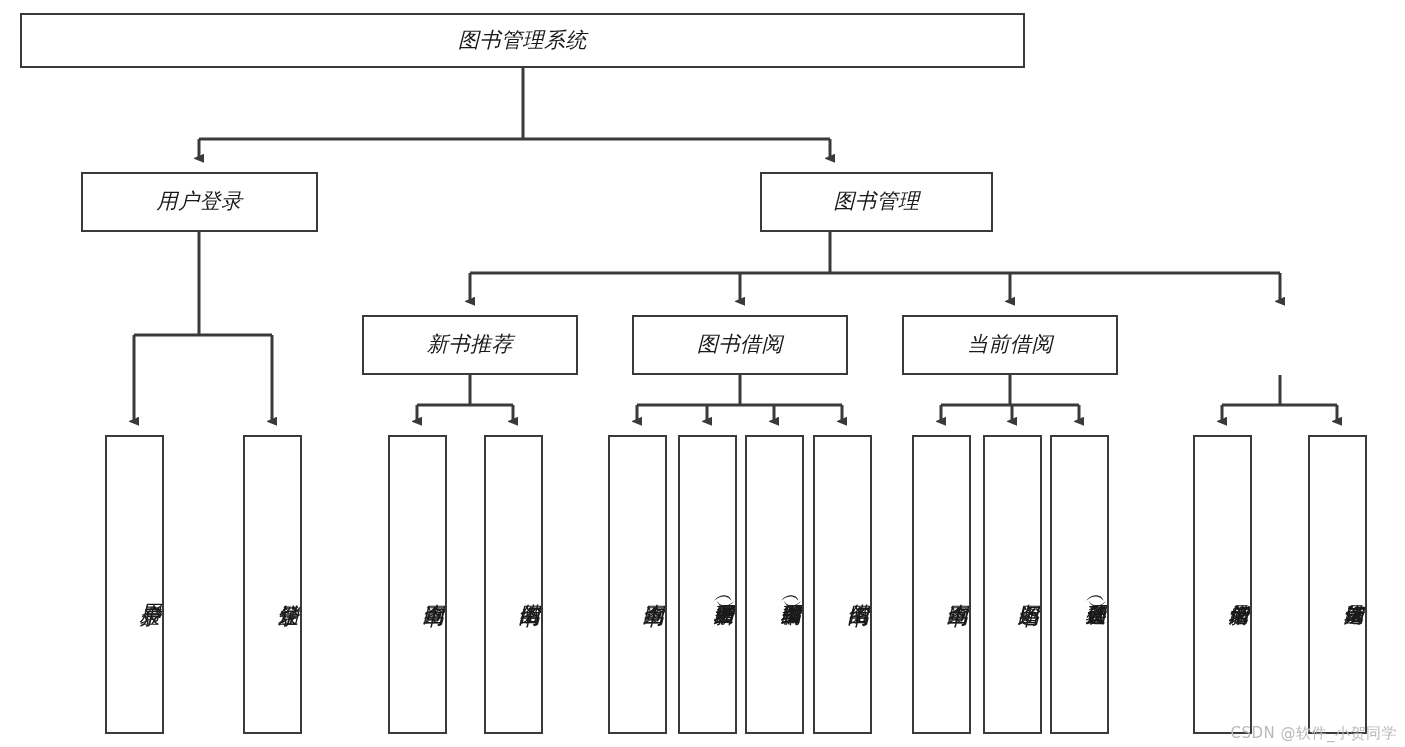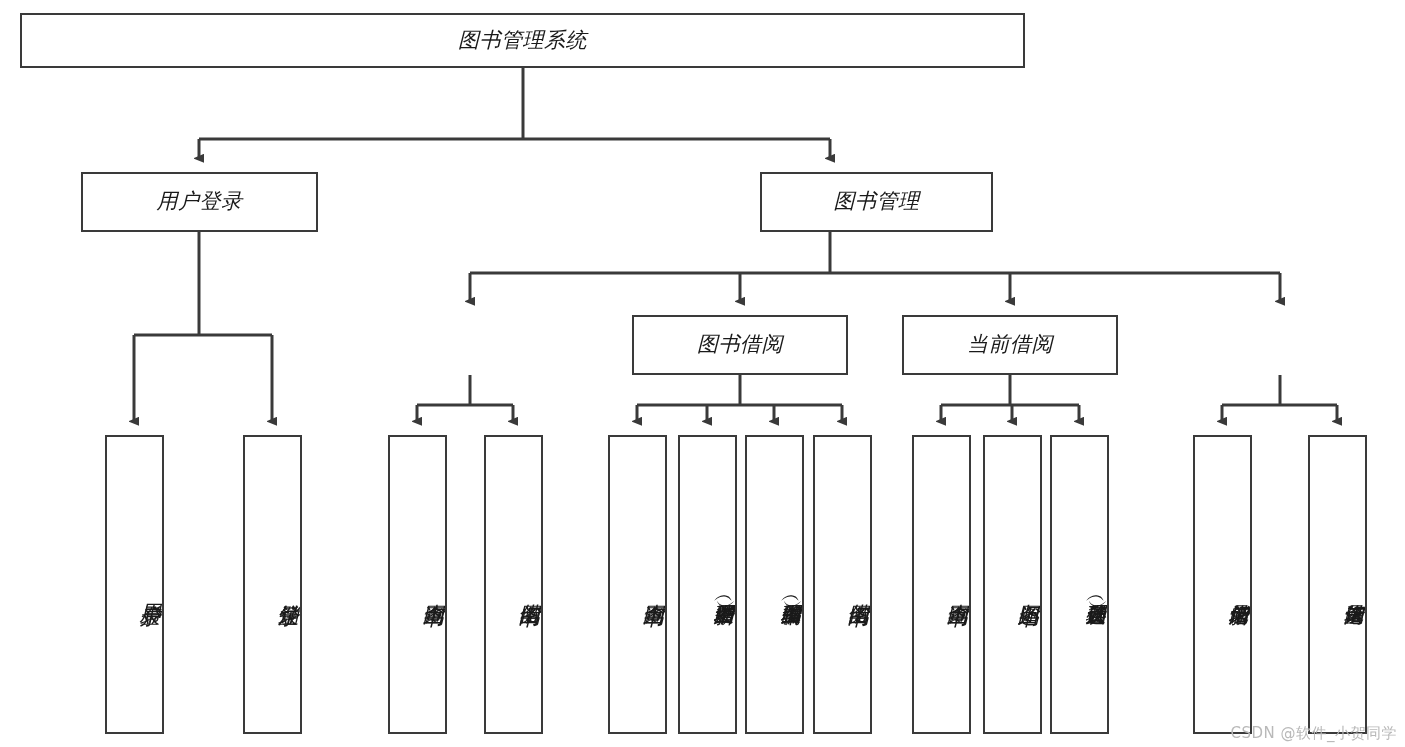--- a/index.html
+++ b/index.html
@@ -127,20 +127,23 @@
     <span>图书管理系统</span>
   </div>
 
   <div class="node node-h" style="left: 81px; top: 172px; width: 237px; height: 60px; border-color: rgb(58, 58, 58); background: rgb(255, 255, 255); color: rgb(26, 26, 26);">
     <span>用户登录</span>
   </div>
   <div class="node node-h" style="left: 712px; top: 172px; width: 233px; height: 60px; border-color: rgb(58, 58, 58); background: rgb(255, 255, 255); color: rgb(26, 26, 26); margin-left: 48px;">
     <span>图书管理</span>
   </div>
 
+  <div class="node node-h" style="left: 362px; top: 315px; width: 216px; height: 60px; border-color: rgb(58, 58, 58); background: rgb(255, 255, 255); color: rgb(26, 26, 26);">
+    <span>新书推荐</span>
+  </div>
   <div class="node node-h" style="left: 902px; top: 315px; width: 216px; height: 60px; border-color: rgb(58, 58, 58); background: rgb(255, 255, 255); color: rgb(26, 26, 26);">
     <span>当前借阅</span>
   </div>
   <div class="node node-h" style="left: 632px; top: 315px; width: 216px; height: 60px; border-color: rgb(58, 58, 58); background: rgb(255, 255, 255); color: rgb(26, 26, 26);">
     <span>图书借阅</span>
   </div>
 
   <div class="node node-v" style="left: 105px; top: 435px; width: 59px; height: 299px; border-color: rgb(58, 58, 58); background: rgb(255, 255, 255); color: rgb(26, 26, 26);">
     <span>用户登录</span>
   </div>

